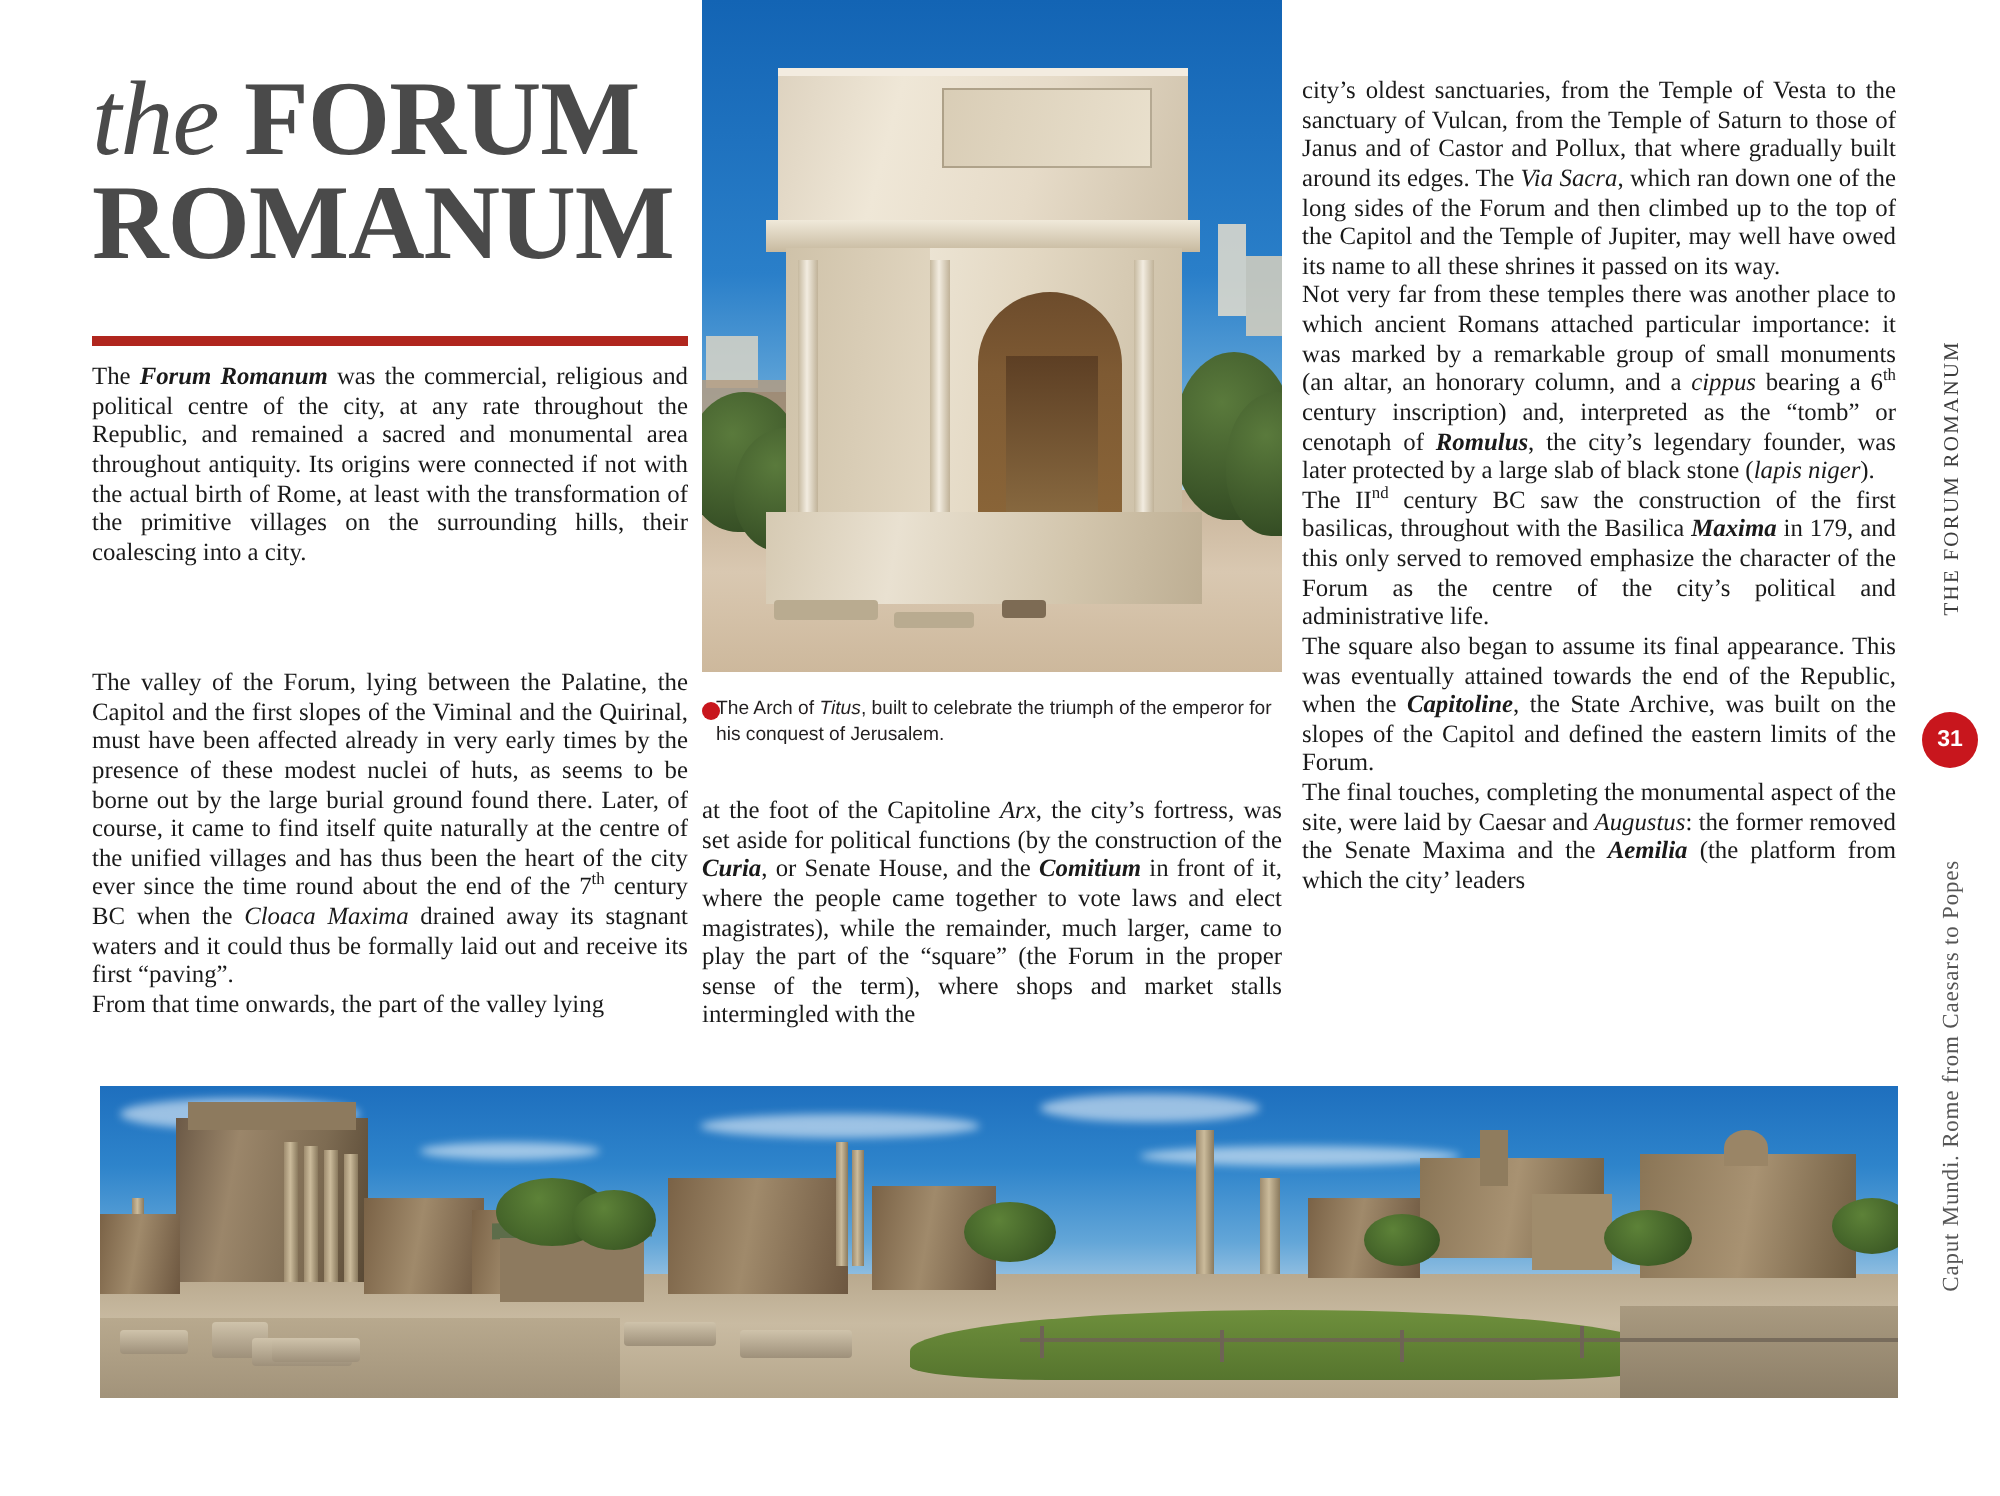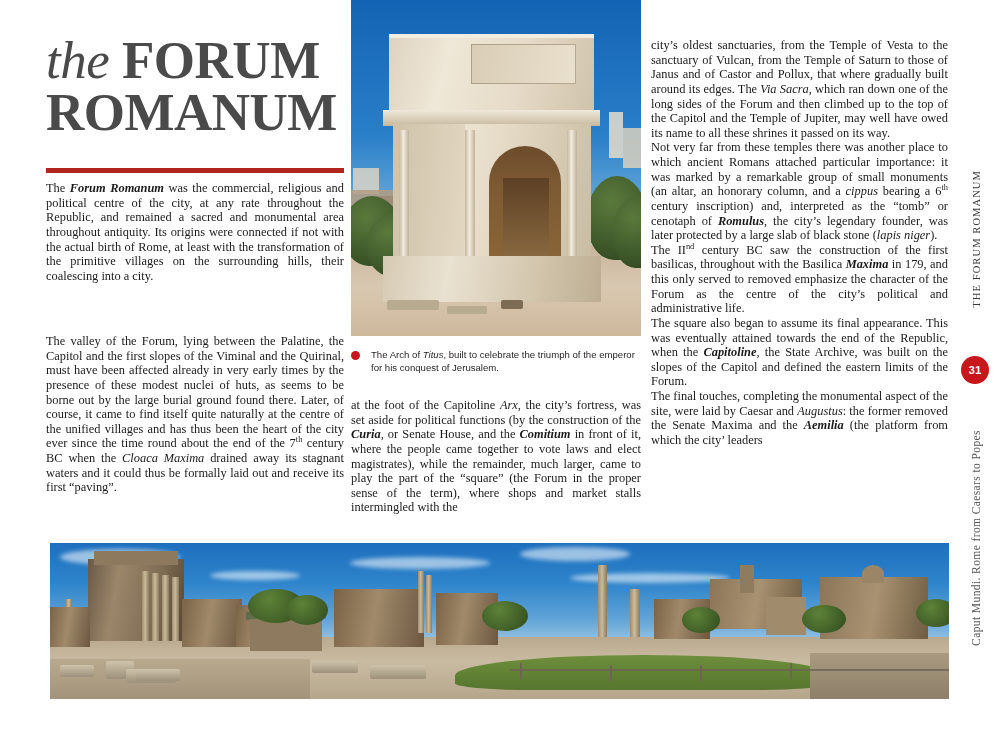--- a/index.html
+++ b/index.html
@@ -161,21 +161,21 @@
   #caption-dot {
     position: absolute;
     left: 0px;
     top: 2px;
     width: 9px; height: 9px;
     border-radius: 50%;
     background: #c8161d;
   }
   #caption-text {
     display: block;
-    margin-left: 20px;
+    margin-left: 7px;
   }
   #caption-text i { font-style: italic; }
 
   
   #panorama {
     position: absolute;
     left: 50px;
     top: 543px;
     width: 899px;
     height: 156px;
@@ -276,20 +276,21 @@
     <span class="title-strong">ROMANUM</span>
   </div>
 </div>
 <div id="title-rule"></div>
 
 <div class="col" id="col1">
   <p><span>The </span><b><i>Forum Romanum</i></b><span> was the commercial, religious and political centre of the city, at any rate throughout the Republic, and remained a sacred and monumental area throughout antiquity. Its origins were connected if not with the actual birth of Rome, at least with the transformation of the primitive villages on the surrounding hills, their coalescing into a city.</span></p>
 </div>
 <div class="col" id="col1b">
   <p><span>The valley of the Forum, lying between the Palatine, the Capitol and the first slopes of the Viminal and the Quirinal, must have been affected already in very early times by the presence of these modest nuclei of huts, as seems to be borne out by the large burial ground found there. Later, of course, it came to find itself quite naturally at the centre of the unified villages and has thus been the heart of the city ever since the time   round about the end of the 7</span><sup>th</sup><span> century BC   when the </span><i>Cloaca Maxima</i><span> drained away its stagnant waters and it could thus be formally laid out and receive its first “paving”.</span></p>
+  <p>From that time onwards, the part of the valley lying</p>
 </div>
 
 <div id="arch-photo">
   <div class="sky"></div>
   <div class="ground"></div>
 
   <div class="distant-bldg" style="left:2px;top:168px;width:26px;height:26px;background:#d8d3c6;"></div>
   <div class="distant-bldg" style="left:0px;top:190px;width:46px;height:26px;background:#b39c83;"></div>
   <div class="distant-bldg" style="left:20px;top:196px;width:42px;height:22px;background:#9e8a73;"></div>
 

